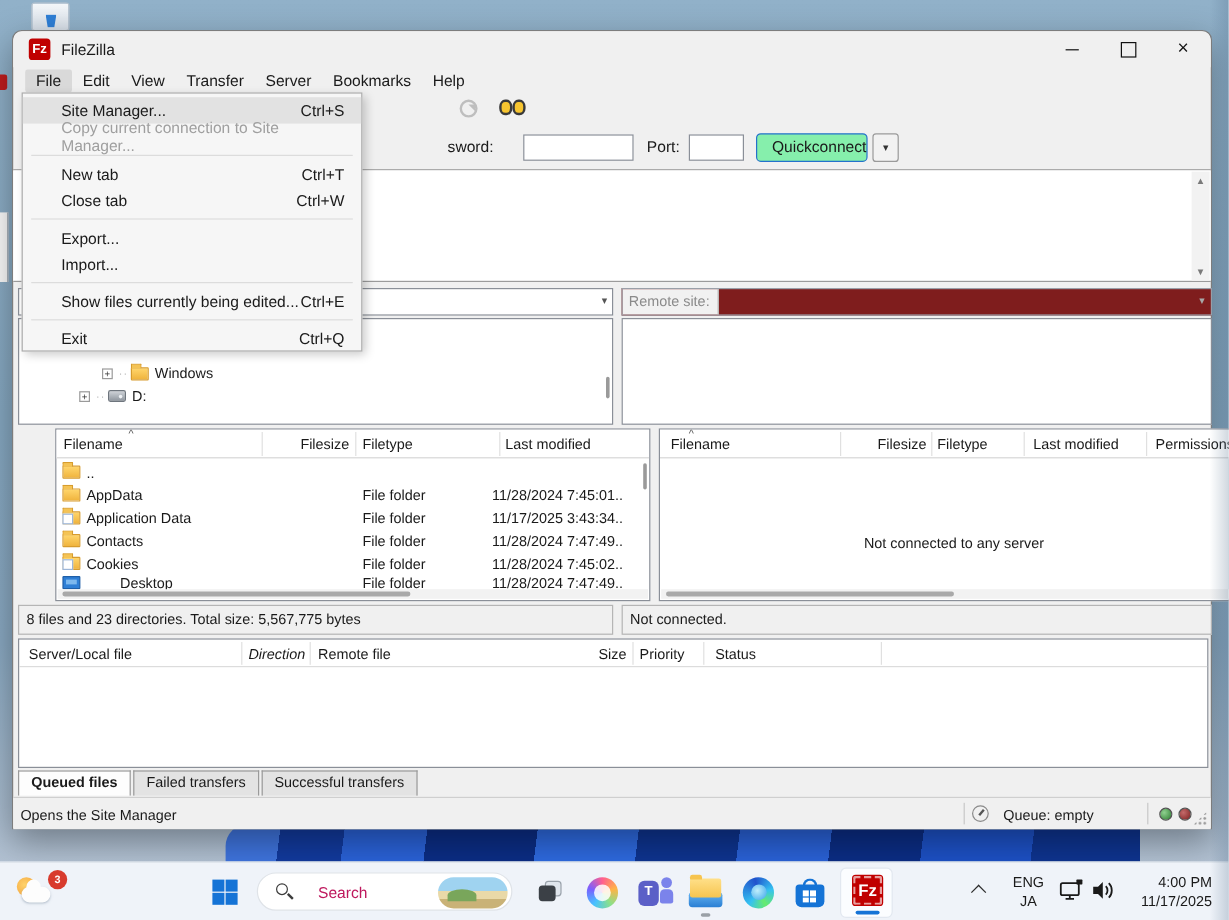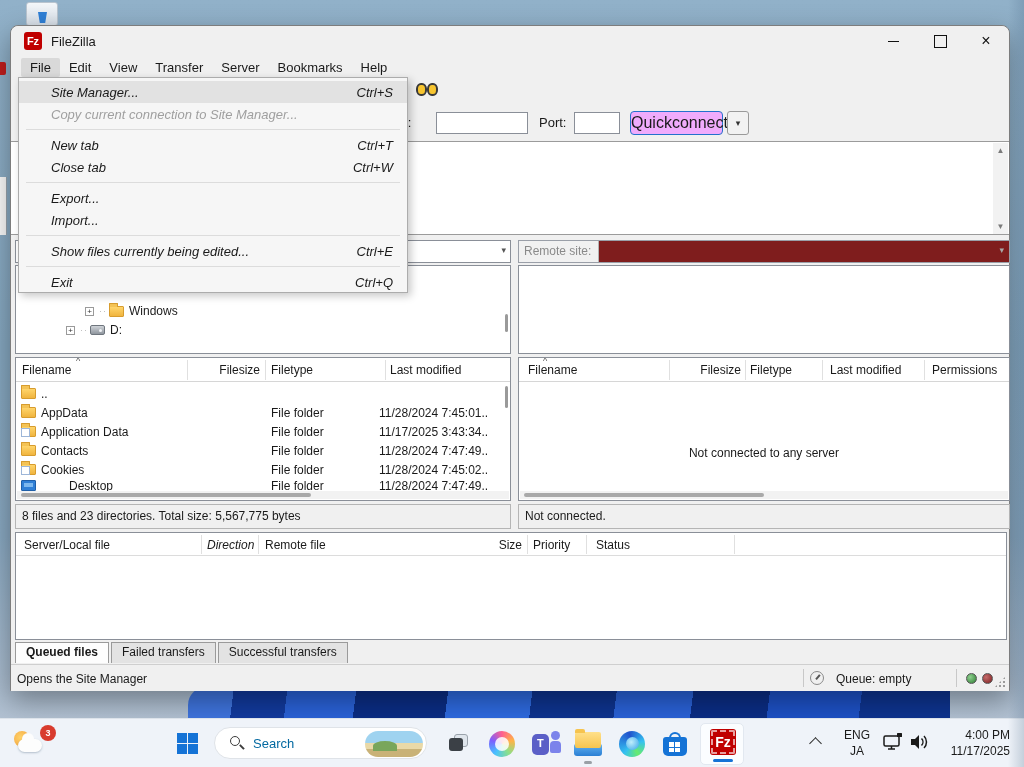--- a/index.html
+++ b/index.html
@@ -44,22 +44,22 @@
   .binoc { position:absolute; left:405px; top:5px; width:22px; height:14px; }
   .binoc i { position:absolute; width:11px; height:13px; border:2px solid #3a3a3a; border-radius:45%; background:#f7c530; }
   .binoc i:first-child { left:0; } .binoc i:last-child { right:0; }
 
   .quickbar { position:absolute; left:0; top:78px; width:998px; height:38px; border-bottom:1px solid #9b9b9b; }
   .qb-pass-label { position:absolute; left:362px; top:11px; font-size:13px; }
   .qb-input { position:absolute; background:#fff; border:1px solid #8a8f98; height:22px; top:8px; }
   .qb-pass { left:425px; width:92px; }
   .qb-port-label { position:absolute; left:528px; top:11px; font-size:13px; }
   .qb-port { left:563px; width:46px; }
-  .qb-connect { position:absolute; left:619px; top:7px; width:93px; height:24px; background:#f0abfc; border:1px solid #2471cc;
-    border-radius:4px; font-size:16px; text-align:right; line-height:22px; }
+  .qb-connect { position:absolute; left:619px; top:7px; width:93px; height:24px; background:#86efac; border:1px solid #2471cc;
+    border-radius:4px; font-size:13px; text-align:right; line-height:22px; }
   .qb-drop { position:absolute; left:716px; top:7px; width:22px; height:24px; background:#f2f2f2; border:1px solid #9a9a9a; border-radius:3px;
     text-align:center; line-height:22px; font-size:9px; color:#333; }
 
   .msglog { position:absolute; left:0; top:116px; width:998px; height:93px; background:#fff; border-bottom:1px solid #9b9b9b; }
   .vscroll { position:absolute; right:1px; top:1px; width:15px; height:91px; background:#f2f2f2; }
   .varrow { position:absolute; left:0; width:15px; height:15px; text-align:center; font-size:8px; color:#7a7a7a; line-height:15px; }
   .varrow.up { top:0; } .varrow.down { bottom:0; }
   .local-combo { left:4px; width:496px; position:absolute; top:214px; height:23px; background:#fff; border:1px solid #8a8f98; }
   .combo-chev { position:absolute; right:4px; top:4px; color:#555; font-size:9px; }
   .remote-group { position:absolute; left:507px; top:214px; width:492px; height:23px; border:1px solid #9a9fa8; display:flex; background:#7f1d1d; }
@@ -74,21 +74,21 @@
   .dots { color:#b9b9b9; letter-spacing:1px; font-size:9px; margin-right:2px; }
   .icon-folder { width:15px; height:11px; background:linear-gradient(#ffd56b,#f0b43e); border:1px solid #d79c2e; border-radius:1px; position:relative; margin-right:5px; flex:none; }
   .icon-folder::before { content:""; position:absolute; left:-1px; top:-4px; width:7px; height:3px; background:#f4c355; border:1px solid #d79c2e; border-bottom:none; border-radius:1px 1px 0 0; }
   .icon-link::after { content:""; position:absolute; left:-1px; bottom:-1px; width:7px; height:7px; background:#fff; border:1px solid #9db6d8; }
   .icon-drive { width:15px; height:10px; background:linear-gradient(#cfd3d8,#8f969e); border:1px solid #6e757d; border-radius:2px; position:relative; margin-right:5px; flex:none; }
   .icon-drive::after { content:""; position:absolute; right:2px; top:3px; width:3px; height:3px; border-radius:50%; background:#eef1f4; }
   .icon-desktop { width:15px; height:11px; background:#2f7fd6; border:1px solid #1f5fa8; border-radius:1px; position:relative; margin-right:5px; flex:none; }
   .icon-desktop::after { content:""; position:absolute; left:2px; top:2px; right:2px; bottom:3px; background:#7db8ee; }
   .tree-scroll { position:absolute; right:2px; top:48px; width:3px; height:18px; background:#9a9a9a; border-radius:2px; }
 
-  .flist { position:absolute; top:331px; height:144px; background:#fff; border:1px solid #8a8f98; overflow:hidden; }
+  .flist { position:absolute; top:331px; height:144px; background:#fff; border:1px solid #8a8f98; overflow:hidden;margin-left:31px; }
   .flist.local { left:4px; width:496px; }
   .flist.remote { left:507px; width:492px; }
   .fl-header { position:absolute; left:0; top:0; right:0; height:24px; background:#fff; border-bottom:1px solid #d6d6d6; font-size:12px; }
   .fl-h { position:absolute; top:5px; white-space:nowrap; }
   .fl-div { position:absolute; top:2px; width:1px; height:20px; background:#e0e0e0; }
   .sort-caret { position:absolute; top:-2px; font-size:9px; color:#555; }
   .frow { position:absolute; left:0; right:14px; height:19px; display:flex; align-items:center; padding-left:5px; font-size:12px; white-space:nowrap; }
   .fcol-type { position:absolute; left:255px; }
   .fcol-mod { position:absolute; left:363px; }
   .hscroll { position:absolute; left:1px; right:1px; bottom:1px; height:8px; background:#f2f2f2; }
@@ -115,42 +115,42 @@
   .gauge { position:absolute; left:799px; top:6px; width:14px; height:14px; border:1.5px solid #8a8a8a; border-radius:50%; }
   .gauge::after { content:""; position:absolute; left:6px; top:2px; width:1.5px; height:6px; background:#555; transform:rotate(40deg); }
   .sb-queue { position:absolute; left:825px; top:7px; font-size:12px; }
   .led { position:absolute; top:8px; width:11px; height:11px; border-radius:50%; border:1px solid #555; }
   .led.green { left:955px; background:radial-gradient(circle at 35% 35%,#8fd08f,#2e7d32); }
   .led.red { left:971px; background:radial-gradient(circle at 35% 35%,#c46a6a,#7c2020); }
   .grip { position:absolute; right:3px; bottom:3px; width:12px; height:12px;
     background-image:radial-gradient(circle,#9a9a9a 1px,transparent 1.2px); background-size:4px 4px; clip-path:polygon(100% 0,100% 100%,0 100%); }
 
   
-  .menu { position:absolute; left:18px; top:77px; width:390px; height:216px; background:#f6f6f6;
-    border:1px solid #acacac; box-shadow:3px 3px 8px rgba(0,0,0,.22); z-index:50; font-size:13px;font-style:italic; }
+  .menu { position:absolute; left:18px; top:77px; width:284px; height:216px; background:#f6f6f6;
+    border:1px solid #acacac; box-shadow:3px 3px 8px rgba(0,0,0,.22); z-index:50; font-size:13px; }
   .mi { height:22px; display:flex; align-items:center; padding-left:32px; padding-right:14px; }
   .mi .sc { margin-left:auto; }
   .mi.hl { background:#e2e2e2; }
   .mi.dis { color:#9f9f9f; }
   .msep { height:1px; background:#dcdcdc; margin:4px 7px; }
 
   
   .taskbar { position:absolute; left:0; top:718px; width:1024px; height:49px; background:#eff3f9; border-top:1px solid #dde3ea; }
   .weather { position:absolute; left:12px; top:10px; width:34px; height:28px; }
   .w-sun { position:absolute; left:2px; top:2px; width:16px; height:16px; border-radius:50%; background:radial-gradient(circle at 40% 40%,#ffd36b,#f29d38); }
   .w-cloud { position:absolute; left:6px; top:10px; width:24px; height:13px; background:#fdfdfd; border-radius:8px; box-shadow:0 1px 2px rgba(120,140,160,.5); }
   .w-cloud::before { content:""; position:absolute; left:4px; top:-6px; width:12px; height:12px; background:#fdfdfd; border-radius:50%; }
   .badge { position:absolute; left:28px; top:-4px; width:16px; height:16px; border-radius:50%; background:#d83b2e; color:#fff;
     font-size:9px; font-weight:bold; text-align:center; line-height:16px; }
   .start { position:absolute; left:177px; top:14px; width:21px; height:21px; display:grid; grid-template-columns:10px 10px; grid-gap:1px; }
   .start i { width:10px; height:10px; background:#1573d6; }
   .search-pill { position:absolute; left:214px; top:8px; width:213px; height:32px; background:#fff; border:1px solid #dfe3e8; border-radius:16px; }
   .mag { position:absolute; left:15px; top:8px; width:10px; height:10px; border:1.8px solid #3c3c3c; border-radius:50%; }
   .mag::after { content:""; position:absolute; left:8px; top:9px; width:6px; height:1.8px; background:#3c3c3c; transform:rotate(45deg); }
-  .search-text { position:absolute; left:38px; top:8px; font-size:13px; color:#0369a1; }
+  .search-text { position:absolute; left:50px; top:8px; font-size:13px; color:#be185d; }
   .pill-photo { position:absolute; right:3px; top:3px; width:58px; height:26px; border-radius:13px; overflow:hidden;
     background:linear-gradient(180deg,#9fd3f0 0 45%,#e9d9a8 45% 70%,#c9b277 70% 100%); }
   .pill-photo::after { content:""; position:absolute; left:8px; top:10px; width:24px; height:10px; background:#79a65b; border-radius:50% 50% 0 0; }
   .taskview { position:absolute; left:449px; top:15px; width:20px; height:18px; }
   .taskview .back { position:absolute; left:5px; top:0; width:14px; height:13px; border:1.6px solid #9aa2ab; border-radius:3px; background:#dfe5ec; }
   .taskview .front { position:absolute; left:0; top:4px; width:14px; height:13px; background:#3b4046; border-radius:3px; }
   .copilot { position:absolute; left:489px; top:12px; width:26px; height:26px; border-radius:50%;
     background:conic-gradient(#ff5f8f,#ffb347,#8ae08a,#47c1ff,#7a5fff,#ff5f8f); }
   .copilot::after { content:""; position:absolute; left:6px; top:6px; width:14px; height:14px; border-radius:50%; background:rgba(255,255,255,.85); }
   .teams { position:absolute; left:532px; top:12px; width:28px; height:26px; }

